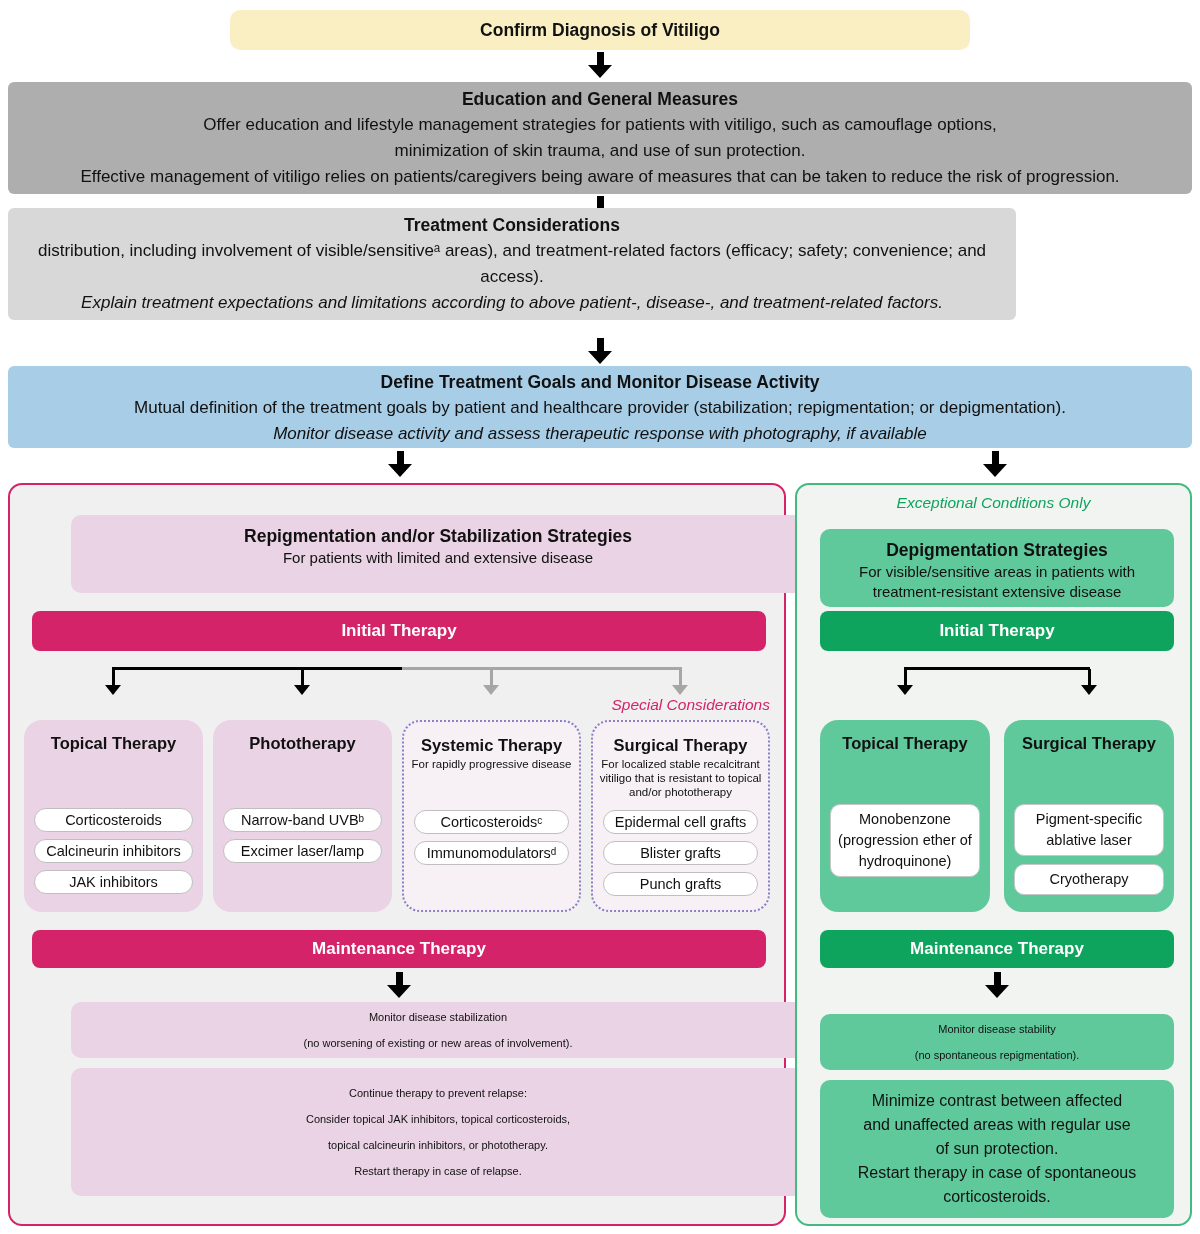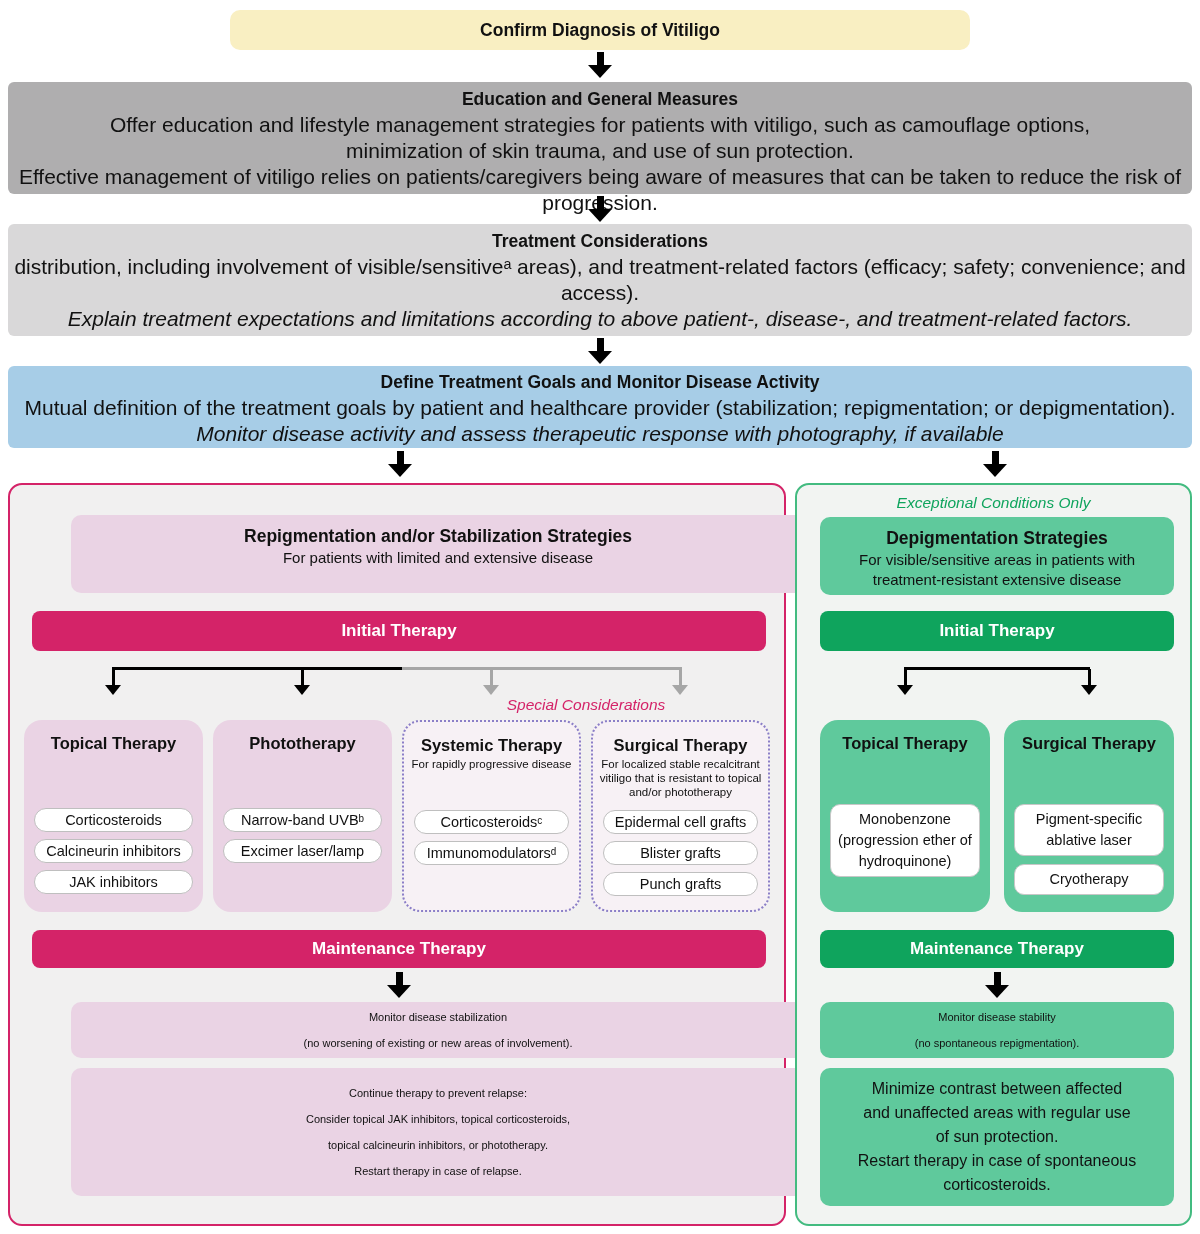--- a/index.html
+++ b/index.html
@@ -7,21 +7,21 @@
     --magenta:#D42368; --pink-light:#EAD3E4; --panel-bg-left:#F1F0F0; --panel-bg-right:#F2F4F2;
     --green:#5FC99C; --green-dark:#0FA45D; --green-border:#43BB80; --dotted-border:#8B7FC7;
     --text:#111111; --gray-arrow:#A6A6A6;
   }
   html,body{margin:0;padding:0;background:#ffffff;}
   body{font-family:"Liberation Sans", sans-serif; color:var(--text);}
   .canvas{position:relative;width:1200px;height:1234px;background:#fff;overflow:hidden;}
   .box{position:absolute;box-sizing:border-box;text-align:center;}
   .r6{border-radius:6px;} .r10{border-radius:10px;}
   .t-big{font-size:17.5px;font-weight:700;line-height:26px;}
-  .line{font-size:21px;line-height:26px;}
+  .line{font-size:17px;line-height:26px;}
   .em{font-style:italic;}
   
   .varrow{position:absolute;display:flex;flex-direction:column;align-items:center;transform:translateX(-50%);}
   .varrow .s{width:7px;height:13px;background:#000;}
   .varrow .h{width:0;height:0;border-left:12px solid transparent;border-right:12px solid transparent;border-top:13px solid #000;}
   
   .drop{position:absolute;display:flex;flex-direction:column;align-items:center;transform:translateX(-50%);}
   .drop .s{width:3px;height:16px;background:#000;}
   .drop .h{width:0;height:0;border-left:8px solid transparent;border-right:8px solid transparent;border-top:10px solid #000;}
   .drop.gray .s{background:var(--gray-arrow);}
@@ -31,35 +31,35 @@
   .panel{position:absolute;box-sizing:border-box;border-radius:14px;}
   .panel.left{left:8px;top:483px;width:778px;height:743px;background:var(--panel-bg-left);border:2.5px solid var(--magenta);}
   .panel.right{left:795px;top:483px;width:397px;height:743px;background:var(--panel-bg-right);border:2.5px solid var(--green-border);}
   .bar{position:absolute;box-sizing:border-box;border-radius:8px;color:#fff;font-weight:700;font-size:17px;
        display:flex;align-items:center;justify-content:center;}
   .bar.magenta{background:var(--magenta);}
   .bar.green{background:var(--green-dark);}
   .hdr-title{font-size:17.5px;font-weight:700;line-height:24px;padding-top:9px;}
   .hdr-sub{font-size:15px;line-height:20px;}
   .pinkbox{background:var(--pink-light);border-radius:10px;margin-left:39px;}
-  .greenbox{background:var(--green);border-radius:10px;}
+  .greenbox{background:var(--green);border-radius:10px;margin-top:12px;}
   
   .col{position:absolute;box-sizing:border-box;top:235px;height:192px;border-radius:18px;text-align:center;}
   .col.pink{background:var(--pink-light);}
   .col.green{background:var(--green);}
   .col.dotted{background:#F7F1F5;border:2px dotted var(--dotted-border);}
   .col-head{height:88px;box-sizing:border-box;padding-top:13px;}
   .col-title{font-size:16.5px;font-weight:700;line-height:20px;}
   .col-sub{font-size:11.5px;line-height:14px;padding:2px 6px 0 6px;}
   .pill{background:#fff;border:1px solid #bfbfbf;border-radius:12px;margin:0 10px 7px 10px;height:24px;
         box-sizing:border-box;font-size:14.5px;line-height:22px;}
   .wbox{background:#fff;border:1px solid #c7c7c7;border-radius:10px;margin:0 10px 8px 10px;padding:4px 4px;
         font-size:14.5px;line-height:21px;}
   .note{position:absolute;font-style:italic;font-size:15.5px;text-align:center;}
-  .note.magenta{color:var(--magenta);}
+  .note.magenta{color:var(--magenta);text-align:right;}
   .note.green{color:var(--green-dark);}
   .flexcenter{display:flex;flex-direction:column;align-items:center;justify-content:center;}
   .mline{font-size:11px;line-height:26px;}
   .mline2{font-size:16px;line-height:24px;}
 </style>
 </head>
 <body>
 
 <div class="canvas">
 
@@ -77,21 +77,21 @@
     <div class="line">Offer education and lifestyle management strategies for patients with vitiligo, such as camouflage options,</div>
     <div class="line">minimization of skin trauma, and use of sun protection.</div>
     <div class="line">Effective management of vitiligo relies on patients/caregivers being aware of measures that can be taken to reduce the risk of progression.</div>
   </div>
 
   <div class="varrow" style="left:600px;top:196px;">
       <div class="s"></div>
       <div class="h"></div>
     </div>
 
-  <div class="box r6" style="left:8px;top:224px;width:1184px;height:112px;background:var(--gray-light);padding-top:4px;">
+  <div class="box r6" style="left:8px;top:208px;width:1008px;height:112px;background:var(--gray-light);padding-top:4px;">
     <div class="t-big">Treatment Considerations</div>
     <div class="line">distribution, including involvement of visible/sensitiveᵃ areas), and treatment-related factors (efficacy; safety; convenience; and access).</div>
     <div class="line em">Explain treatment expectations and limitations according to above patient-, disease-, and treatment-related factors.</div>
   </div>
 
   <div class="varrow" style="left:600px;top:338px;">
       <div class="s"></div>
       <div class="h"></div>
     </div>
 

